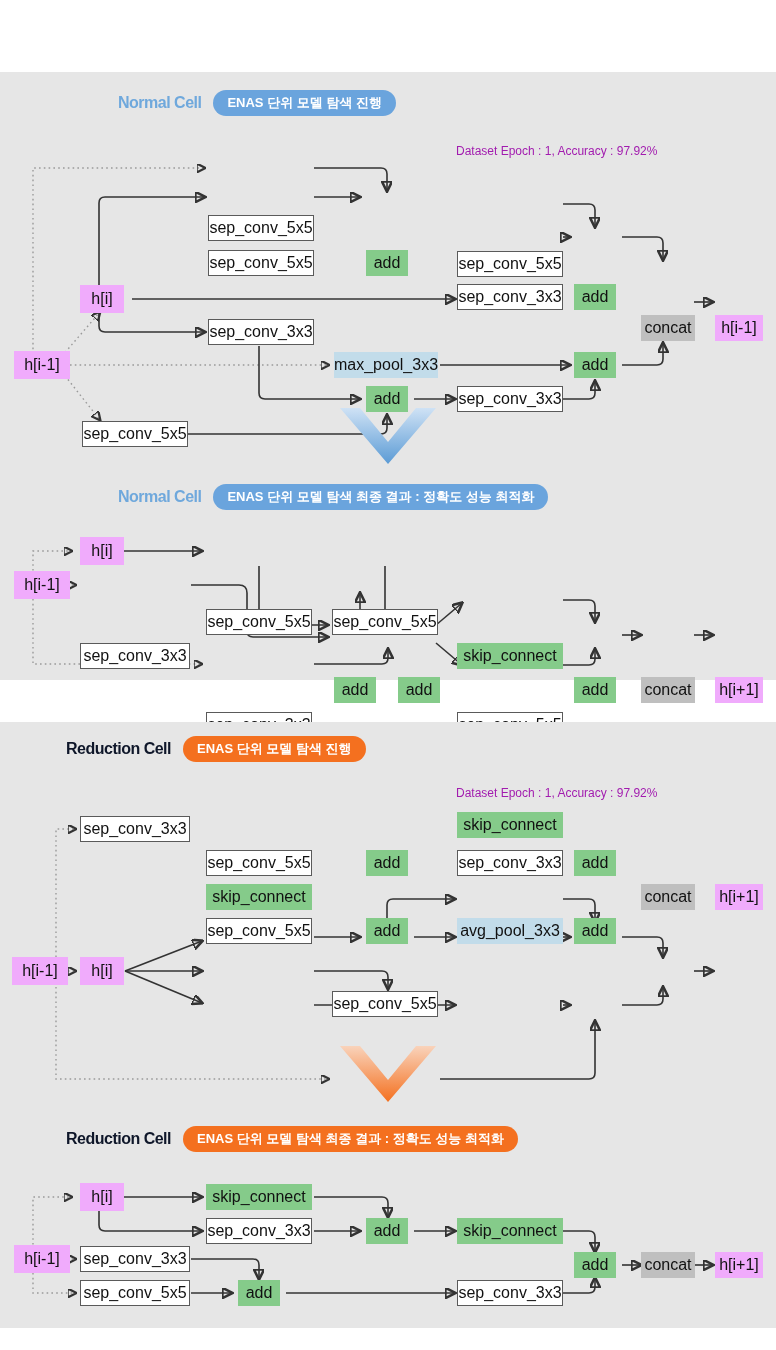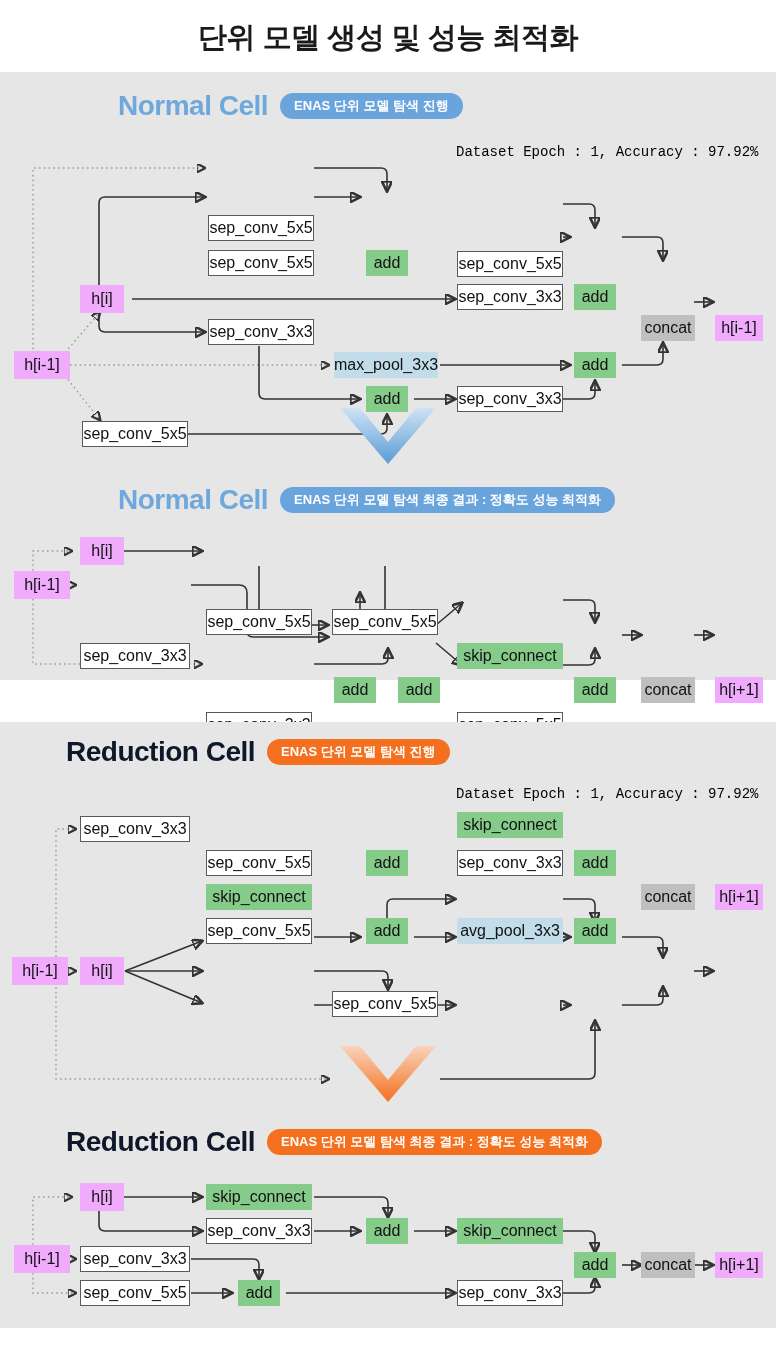--- a/index.html
+++ b/index.html
@@ -8,32 +8,32 @@
 
   .page-title{
     position:absolute;left:0;top:8px;width:776px;height:60px;
     display:flex;align-items:center;justify-content:center;
     font-size:29px;font-weight:bold;color:#1a1a1a;letter-spacing:-0.5px;
   }
 
   .panel{position:absolute;left:0;width:776px;background:#e6e6e6;}
 
   .cell-head{position:absolute;display:flex;align-items:center;gap:12px;}
-  .cell-title{font-size:28px;font-weight:bold;letter-spacing:-0.5px;}
+  .cell-title{font-size:16px;font-weight:bold;letter-spacing:-0.5px;}
   .cell-title.blue{color:#6fa8dc;}
   .cell-title.orange{color:#0f172a;}
   .badge{
     display:inline-flex;align-items:center;justify-content:center;
     height:26px;padding:0 14px;border-radius:13px;
     font-size:13px;font-weight:bold;color:#ffffff;white-space:nowrap;
   }
   .badge.blue{background:#6aa4dd;}
   .badge.orange{background:#f4701f;}
 
-  .epoch{position:absolute;font-size:14px;color:#000000;white-space:nowrap;font-family:Liberation Mono, monospace;}
+  .epoch{position:absolute;font-size:12px;color:#a21caf;white-space:nowrap;}
   .chev-wrap{position:absolute;width:96px;height:62px;}
   .chev-wrap svg{display:block;}
 
   
   .node{
     position:absolute;box-sizing:border-box;
     display:flex;align-items:center;justify-content:center;
     font-size:16px;color:#111;white-space:nowrap;
     line-height:1;
   }
@@ -46,21 +46,20 @@
 
   svg.edges{position:absolute;left:0;top:0;overflow:visible;}
   svg.edges path,svg.edges line{fill:none;stroke:#333;stroke-width:1.6;}
   svg.edges .dot{stroke:#9a9a9a;stroke-width:1.4;stroke-dasharray:1.6 3.2;}
 </style>
 </head>
 <body>
 
 <div id="page">
 
-  <div class="page-title">단위 모델 생성 및 성능 최적화</div>
 
   <div class="panel" style="top:72px;height:608px;">
 
     <div class="cell-head" style="left:118px;top:18px;">
       <span class="cell-title blue">Normal Cell</span>
       <span class="badge blue">ENAS 단위 모델 탐색 진행</span>
     </div>
 
     <div class="epoch" style="left:456px;top:72px;">Dataset Epoch : 1, Accuracy : 97.92%</div>
 

